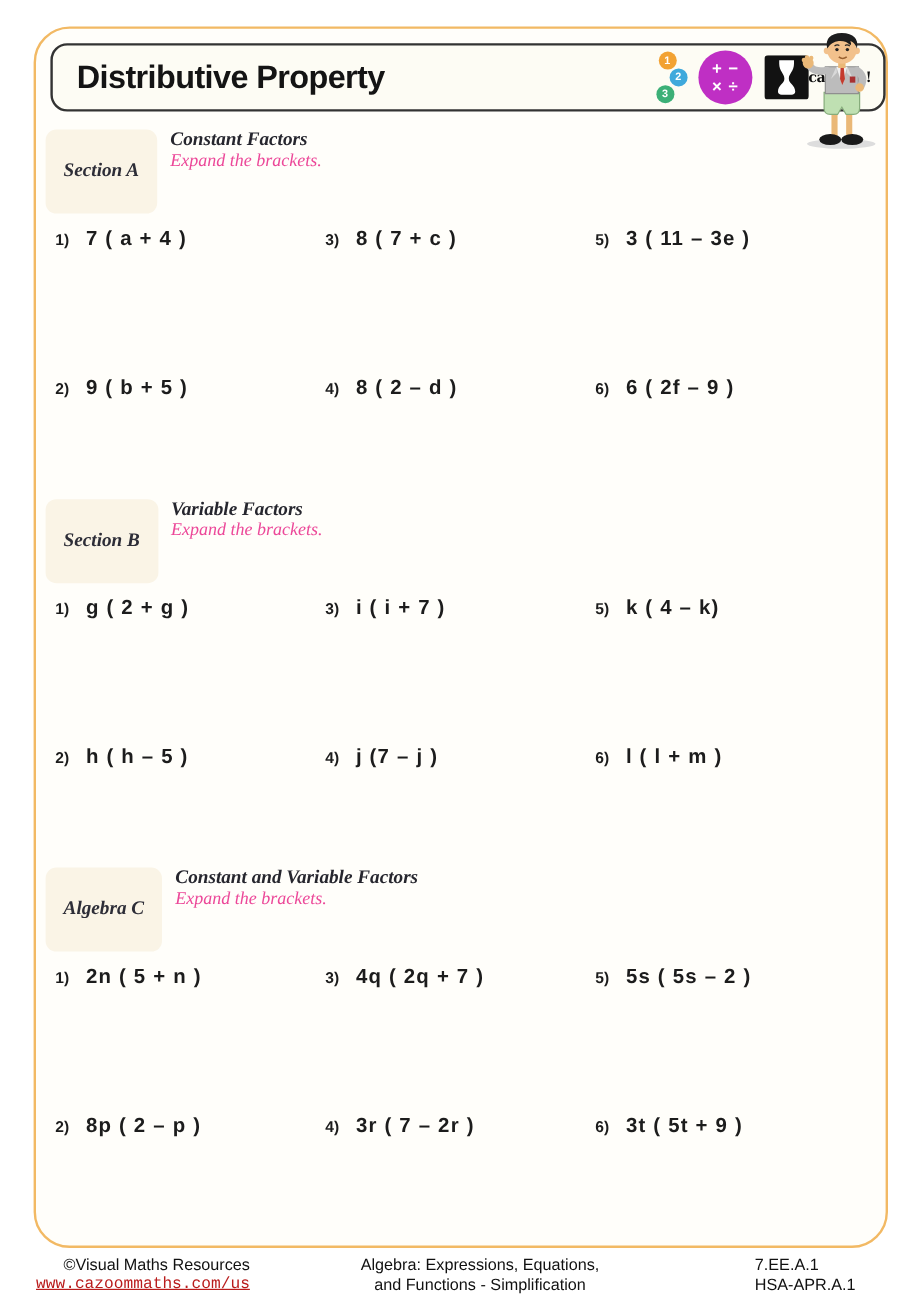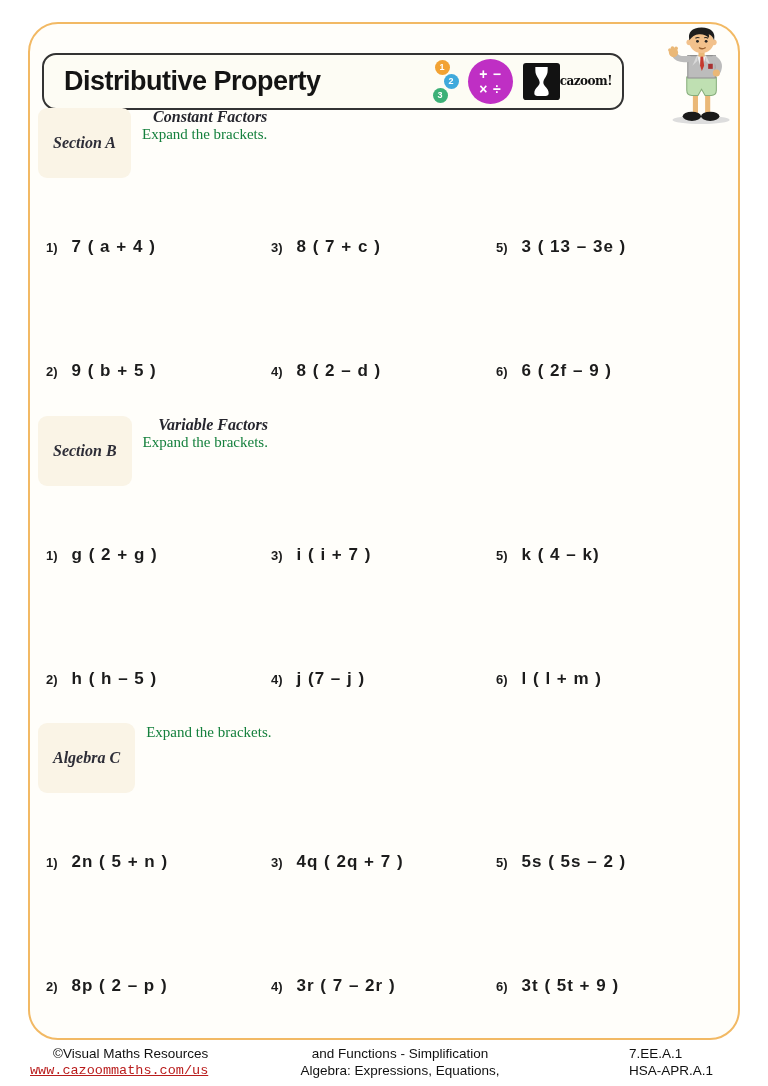--- a/index.html
+++ b/index.html
@@ -8,23 +8,23 @@
     position:relative; width:768px; height:1086px;
     background:#ffffff; overflow:hidden;
     font-family:"Liberation Sans", sans-serif;
   }
   .frame {
     position:absolute; left:28px; top:22px; width:712px; height:1018px;
     border:2px solid #f2b964; border-radius:30px; background:#fffefa;
   }
   
   .header-box {
-    position:absolute; left:42px; top:36px; width:582px; height:57px;
+    position:absolute; left:42px; top:36px; width:696px; height:57px;
     border:2.5px solid #333333; border-radius:14px; background:#fdfcf4;
-    display:flex; align-items:center; padding:0 10px 0 20px;margin-top:17px;
+    display:flex; align-items:center; padding:0 10px 0 20px;
   }
   .title {
     flex:1; font-size:27px; font-weight:bold; color:#141414; letter-spacing:-0.5px;
   }
   .logo-group { display:flex; align-items:center; gap:6px; }
   .num-circles { position:relative; width:32px; height:46px; }
   .num-circle {
     position:absolute; width:15px; height:15px; border-radius:50%;
     color:#fff; font-size:9px; font-weight:bold;
     display:flex; align-items:center; justify-content:center;
@@ -48,36 +48,36 @@
   .section { position:absolute; left:38px; width:672px; }
   .sec-a { top:108px; }
   .sec-b { top:416px; }
   .sec-c { top:723px; }
   .section-head { display:flex; align-items:flex-start; gap:11px; }
   .section-label {
     background:#faf4e6; border-radius:9px; padding:26px 15px;
     font-family:"Liberation Serif", serif; font-style:italic; font-weight:bold;
     font-size:16px; color:#2d2d37; white-space:nowrap;
   }
-  .section-desc { padding-top:1px;text-align:right; }
+  .section-desc { padding-top:1px; }
   .section-heading {
     font-family:"Liberation Serif", serif; font-style:italic; font-weight:bold;
     font-size:16px; color:#26262e; line-height:1.05;
   }
   .section-instruction {
-    font-family:"Liberation Serif", serif; 
-    font-size:15px; color:#15803d; line-height:1.15;
+    font-family:"Liberation Serif", serif; font-style:italic;
+    font-size:15px; color:#ec4899; line-height:1.15;
   }
   .problems {
     display:grid; grid-template-columns:225px 225px 1fr;
     grid-auto-rows:124px; padding-left:8px; margin-top:9px;
   }
   .problem { display:flex; align-items:baseline; gap:14px; padding-top:2px; }
   .pnum  { font-size:13px; font-weight:bold; color:#1c1c1c; }
-  .pexpr { font-size:17px; font-weight:bold; color:#1c1c1c; letter-spacing:1px; white-space:nowrap;margin-top:48px; }
+  .pexpr { font-size:17px; font-weight:bold; color:#1c1c1c; letter-spacing:1px; white-space:nowrap; }
   
   .footer { position:absolute; top:1046px; left:0; width:768px; font-size:13.5px; color:#111; }
   .footer-left   { position:absolute; left:30px;  top:0; line-height:1.25;text-align:right; }
   .footer-center { position:absolute; left:230px; top:0; width:340px; text-align:center; line-height:1.25; }
   .footer-right  { position:absolute; left:629px; top:0; line-height:1.25; }
   .footer-link { color:#b91c1c; text-decoration:underline; cursor:pointer;font-family:Liberation Mono, monospace; }
 </style>
 </head>
 <body>
 
@@ -153,21 +153,21 @@
       <div class="problem">
           <span class="pnum">1)</span>
           <span class="pexpr">7 ( a + 4 )</span>
         </div>
       <div class="problem">
           <span class="pnum">3)</span>
           <span class="pexpr">8 ( 7 + c )</span>
         </div>
       <div class="problem">
           <span class="pnum">5)</span>
-          <span class="pexpr">3 ( 13 – 3e )</span>
+          <span class="pexpr">3 ( 11 – 3e )</span>
         </div>
       <div class="problem">
           <span class="pnum">2)</span>
           <span class="pexpr">9 ( b + 5 )</span>
         </div>
       <div class="problem">
           <span class="pnum">4)</span>
           <span class="pexpr">8 ( 2 – d )</span>
         </div>
       <div class="problem">
@@ -210,20 +210,21 @@
           <span class="pnum">6)</span>
           <span class="pexpr">l ( l + m )</span>
         </div>
     </div>
   </div>
 
   <div class="section sec-c">
     <div class="section-head">
       <div class="section-label">Algebra C</div>
       <div class="section-desc">
+        <div class="section-heading">Constant and Variable Factors</div>
         <div class="section-instruction">Expand the brackets.</div>
       </div>
     </div>
     <div class="problems">
       <div class="problem">
           <span class="pnum">1)</span>
           <span class="pexpr">2n ( 5 + n )</span>
         </div>
       <div class="problem">
           <span class="pnum">3)</span>
@@ -247,22 +248,22 @@
         </div>
     </div>
   </div>
 
   <div class="footer">
     <div class="footer-left">
       <div>©Visual Maths Resources</div>
       <div class="footer-link">www.cazoommaths.com/us</div>
     </div>
     <div class="footer-center">
+      <div>Algebra: Expressions, Equations,</div>
       <div>and Functions - Simplification</div>
-      <div>Algebra: Expressions, Equations,</div>
     </div>
     <div class="footer-right">
       <div>7.EE.A.1</div>
       <div>HSA-APR.A.1</div>
     </div>
   </div>
 
 </div>
 
 </body></html>

